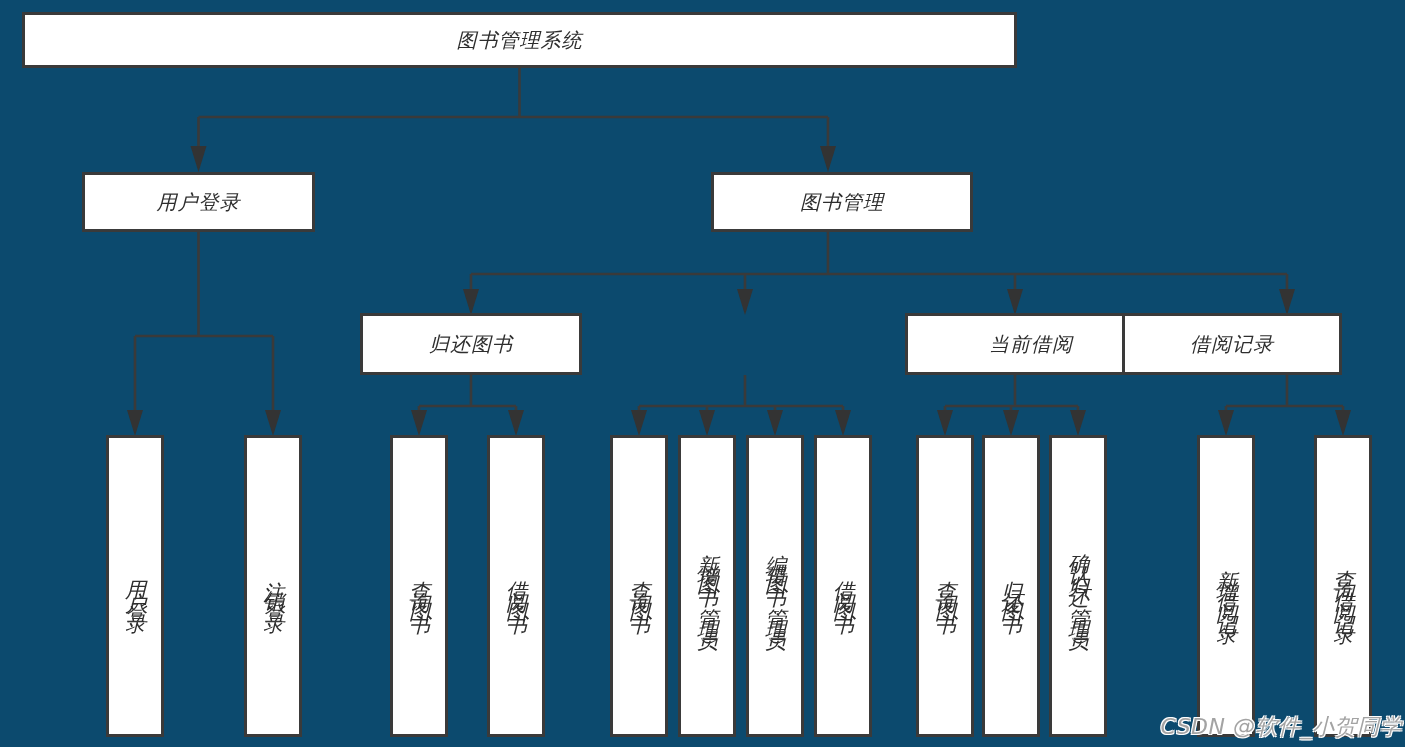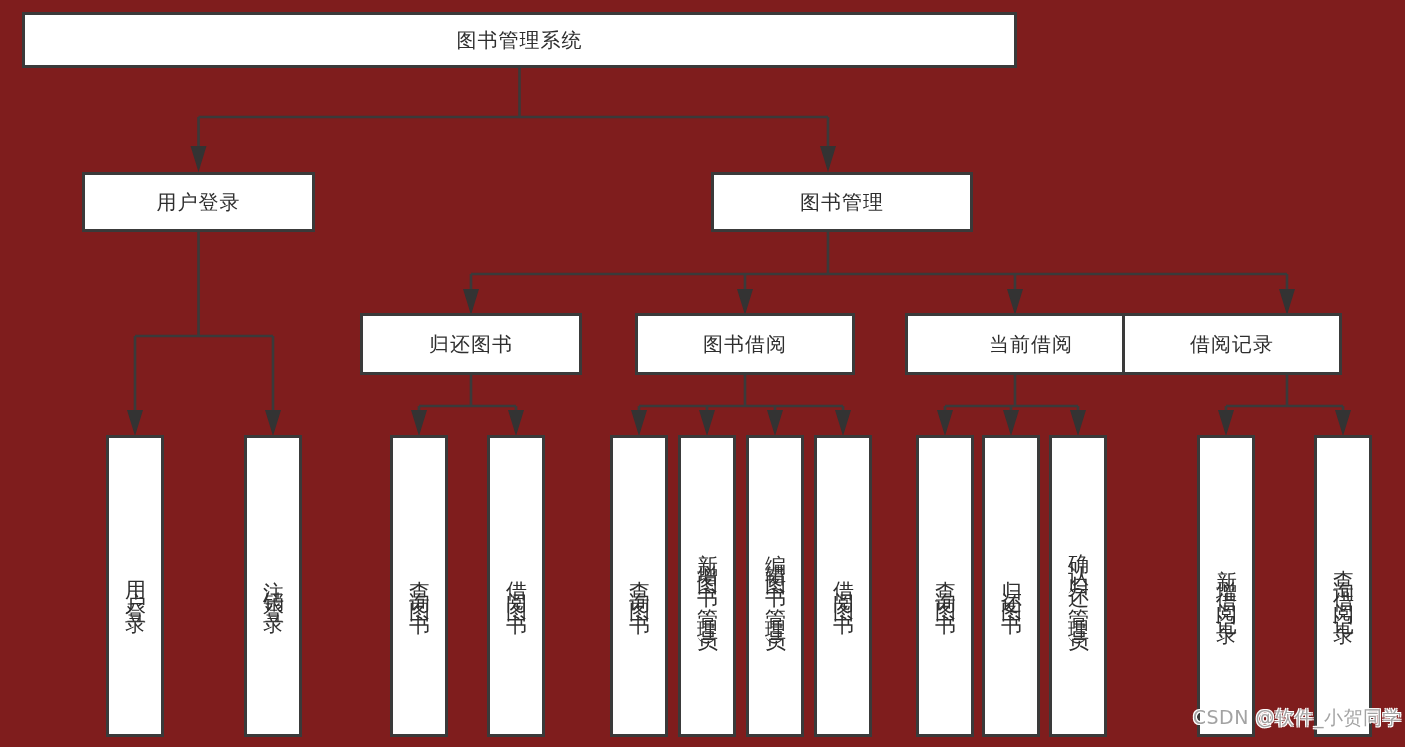--- a/index.html
+++ b/index.html
@@ -1,22 +1,23 @@
 <!DOCTYPE html>
 <html><head>
 <meta charset="utf-8">
 <style>
   html, body { margin: 0; padding: 0; background: #ffffff; }
   .canvas {
     position: relative;
     width: 1405px;
     height: 747px;
-    background: #7f1d1d;
+    background: #0c4a6e;
     font-family: "DejaVu Sans", "Liberation Sans", sans-serif;
     overflow: hidden;
+    font-style: italic;
   }
   svg.connectors {
     position: absolute;
     left: 0; top: 0;
     width: 1405px; height: 747px;
     z-index: 1;
   }
   svg.connectors path {
     fill: none;
     stroke: #3a3a3a;
@@ -45,22 +46,22 @@
   .node.v {
     writing-mode: vertical-rl;
     text-orientation: mixed;
     font-size: 21px;
     letter-spacing: 11px;
     line-height: 1;
   }
   .watermark {
     position: absolute;
     right: 3px;
-    bottom: 16px;
-    font-size: 19px;
+    bottom: 5px;
+    font-size: 22px;
     letter-spacing: 0.5px;
     color: #a3a3a3;
     z-index: 5;
     text-shadow: 1px 1px 0 #ffffff, -1px 1px 0 #ffffff, 1px -1px 0 #ffffff, -1px -1px 0 #ffffff;
     white-space: nowrap;
   }
 </style>
 </head>
 <body>
 
@@ -108,21 +109,20 @@
       <polygon points="1335,410 1351,410 1343,436"></polygon>
     </g>
   </svg>
 
   <div class="node h" style="left:22px; top:12px; width:995px; height:56px;">图书管理系统</div>
 
   <div class="node h" style="left:82px; top:172px; width:233px; height:60px;">用户登录</div>
   <div class="node h" style="left:711px; top:172px; width:262px; height:60px;">图书管理</div>
 
   <div class="node h" style="left:360px; top:313px; width:222px; height:62px;">归还图书</div>
-  <div class="node h" style="left:635px; top:313px; width:220px; height:62px;">图书借阅</div>
   <div class="node h" style="left:905px; top:313px; width:252px; height:62px;">当前借阅</div>
   <div class="node h" style="left:1122px; top:313px; width:220px; height:62px;">借阅记录</div>
 
   <div class="node v" style="left:106px; top:435px; width:58px; height:302px;">用户登录</div>
   <div class="node v" style="left:244px; top:435px; width:58px; height:302px;">注销登录</div>
 
   <div class="node v" style="left:390px; top:435px; width:58px; height:302px;">查询图书</div>
   <div class="node v" style="left:487px; top:435px; width:58px; height:302px;">借阅图书</div>
 
   <div class="node v" style="left:610px; top:435px; width:58px; height:302px;">查询图书</div>

